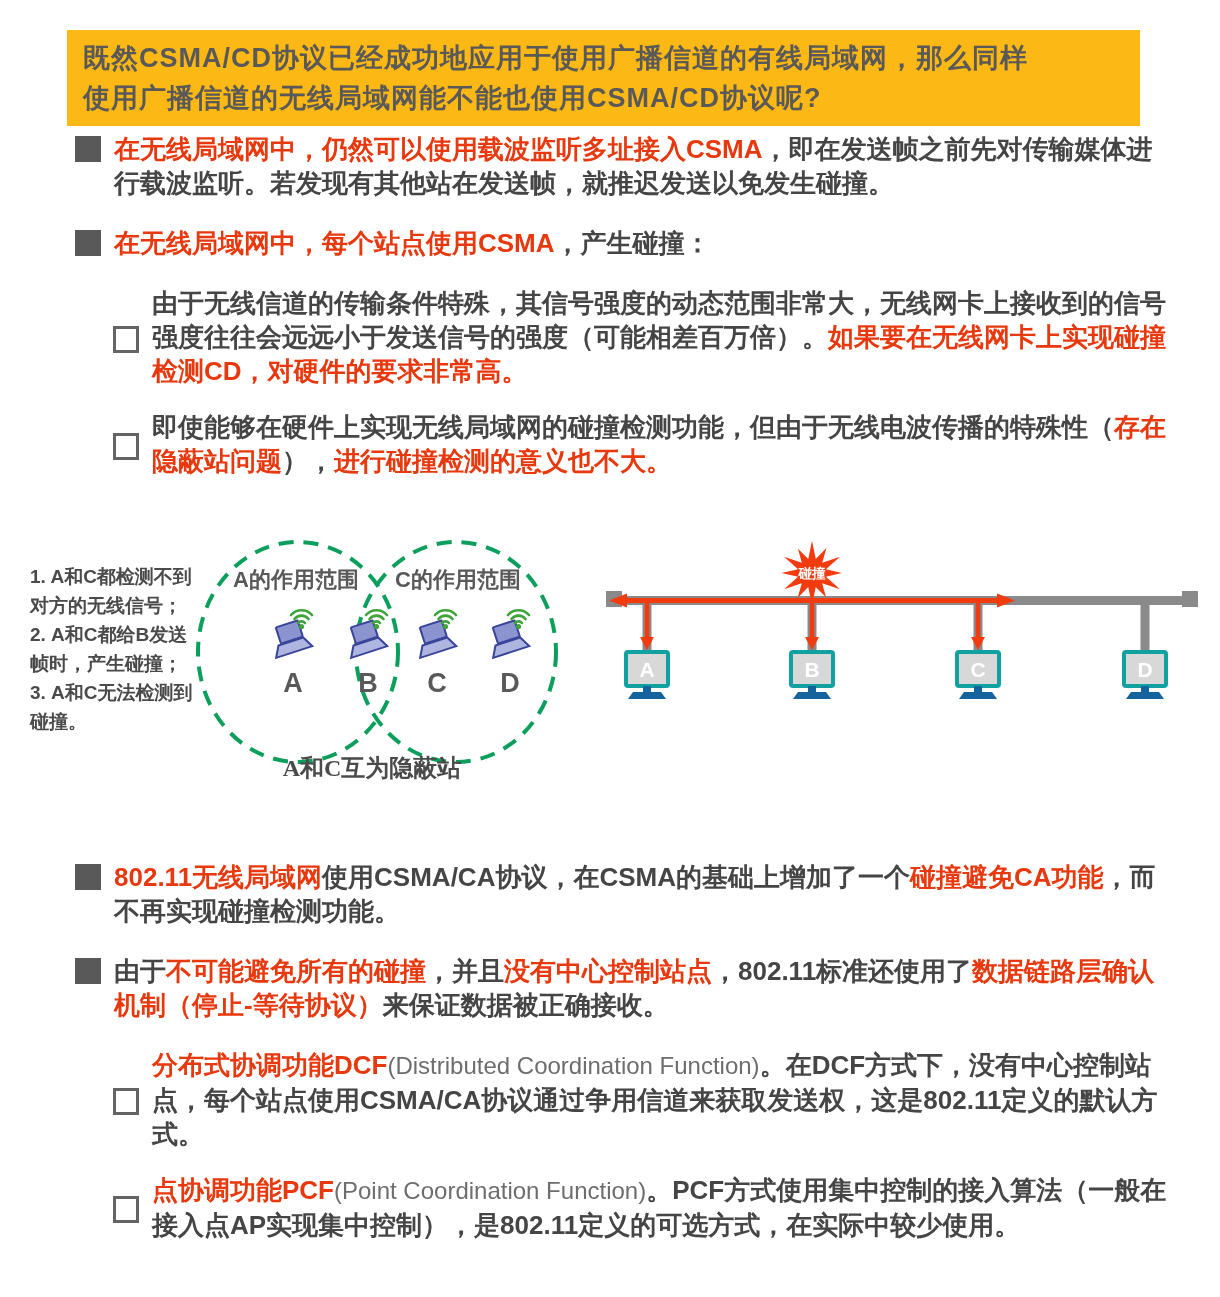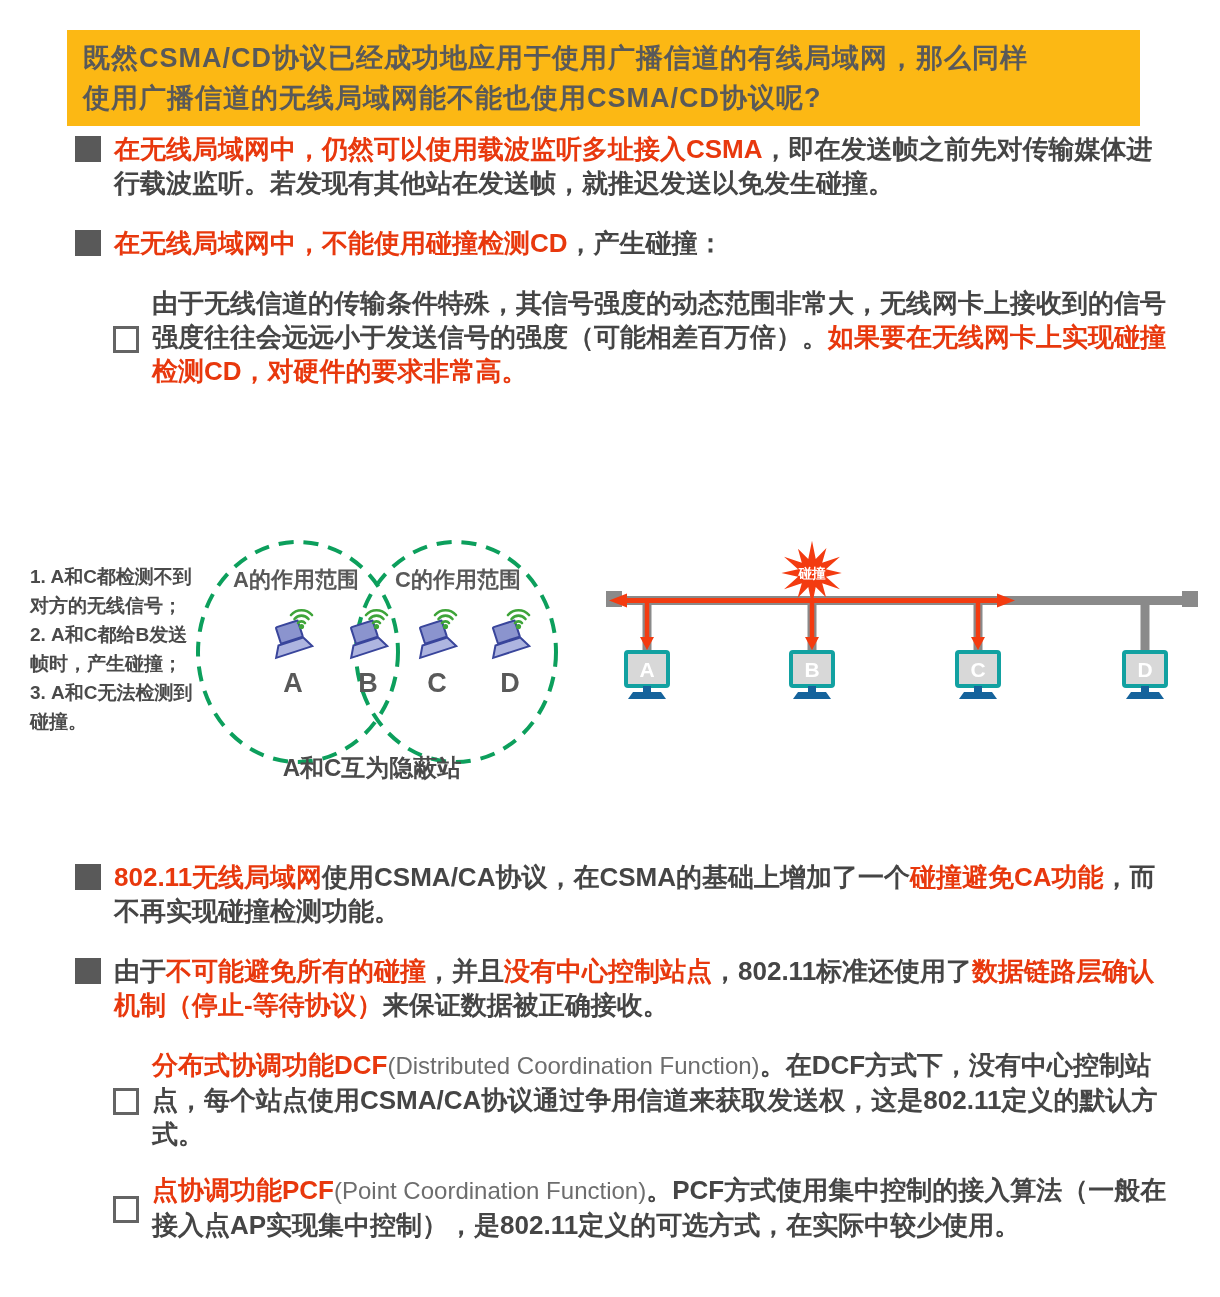--- a/index.html
+++ b/index.html
@@ -32,21 +32,21 @@
   .btxt{font-size:26px;font-weight:bold;line-height:34px;}
   .seg-dark{color:var(--dark);}
   .seg-red{color:var(--red);}
   .seg-latin{color:var(--latin-gray);font-weight:normal;font-size:24px;}
   .note{
     position:absolute;left:30px;top:562px;width:185px;
     font-size:19px;font-weight:bold;line-height:29px;color:#4a4a4a;white-space:pre-line;
   }
   .caption{
     position:absolute;left:262px;top:752px;width:220px;text-align:center;
-    font-size:24px;font-weight:bold;color:#4a4a4a;
+    font-size:24px;font-weight:bold;color:#4a4a4a;font-family:Liberation Serif, serif;
   }
   svg .dashed-circle{fill:none;stroke:var(--green);stroke-width:4;stroke-dasharray:15 10;}
   svg .range-label{font-size:22px;font-weight:bold;fill:#595959;text-anchor:middle;}
   svg .station-letter{font-size:27px;font-weight:bold;fill:#595959;text-anchor:middle;}
   svg .wifi{fill:none;stroke:var(--wifi-green);stroke-width:2.6;stroke-linecap:round;}
   svg .lap-screen{fill:var(--laptop-fill);stroke:var(--laptop-stroke);stroke-width:2;}
   svg .lap-base{fill:#aeb5e0;stroke:var(--laptop-stroke);stroke-width:2;}
   svg .busline{fill:var(--bus-gray);}
   svg .redline{fill:var(--star-red);}
   svg .monitor{fill:var(--screen-gray);stroke:var(--teal);stroke-width:4;}
@@ -61,25 +61,29 @@
 <div class="banner">既然CSMA/CD协议已经成功地应用于使用广播信道的有线局域网，那么同样
 使用广播信道的无线局域网能不能也使用CSMA/CD协议呢?</div>
 
 <div id="top-bullets" class="bullets">
     <div class="bullet lvl1">
       <span class="sq-filled"></span>
       <div class="btxt"><span class="seg-red">在无线局域网中，仍然可以使用载波监听多址接入CSMA</span><span class="seg-dark">，即在发送帧之前先对传输媒体进行载波监听。若发现有其他站在发送帧，就推迟发送以免发生碰撞。</span></div>
     </div>
     <div class="bullet lvl1">
       <span class="sq-filled"></span>
-      <div class="btxt"><span class="seg-red">在无线局域网中，不能使用碰撞检测CD</span><span class="seg-dark">，产生碰撞：</span></div>
+      <div class="btxt"><span class="seg-red">在无线局域网中，每个站点使用CSMA</span><span class="seg-dark">，产生碰撞：</span></div>
     </div>
     <div class="bullet lvl2">
       <span class="sq-hollow"></span>
       <div class="btxt"><span class="seg-dark">由于无线信道的传输条件特殊，其信号强度的动态范围非常大，无线网卡上接收到的信号强度往往会远远小于发送信号的强度（可能相差百万倍）。</span><span class="seg-red">如果要在无线网卡上实现碰撞检测CD，对硬件的要求非常高。</span></div>
+    </div>
+    <div class="bullet lvl2">
+      <span class="sq-hollow"></span>
+      <div class="btxt"><span class="seg-dark">即使能够在硬件上实现无线局域网的碰撞检测功能，但由于无线电波传播的特殊性（</span><span class="seg-red">存在隐蔽站问题</span><span class="seg-dark">），</span><span class="seg-red">进行碰撞检测的意义也不大。</span></div>
     </div>
   </div>
 
 <div class="note">1. A和C都检测不到
 对方的无线信号；
 2. A和C都给B发送
 帧时，产生碰撞；
 3. A和C无法检测到
 碰撞。</div>
 

